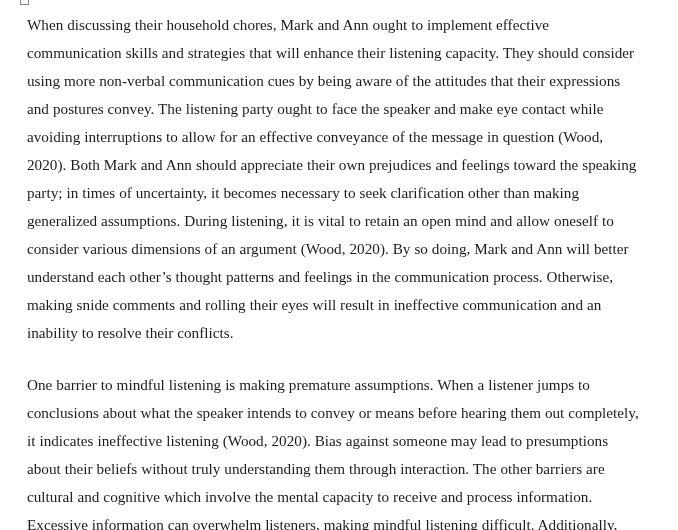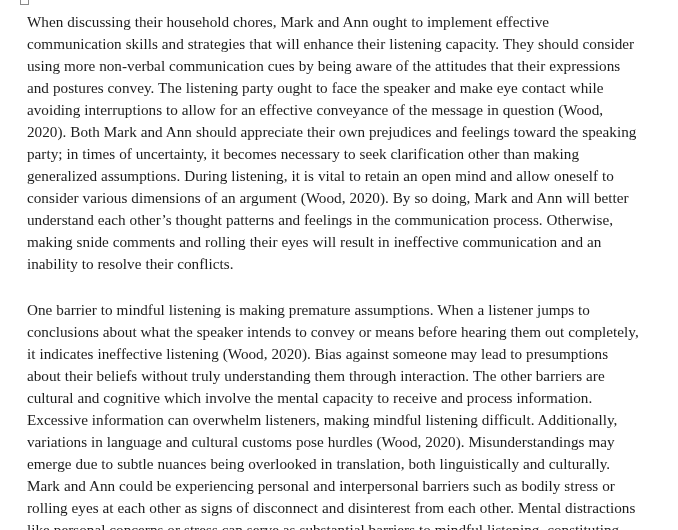--- a/index.html
+++ b/index.html
@@ -33,21 +33,21 @@
   }
   .doc-body {
     position: absolute;
     left: 27px;
     top: 11px;
     width: 616px;
   }
   .para {
     margin: 0;
     font-size: 15.2px;
-    line-height: 22px;
+    line-height: 28px;
     text-align: left;
     color: #1c1c1c;
     letter-spacing: 0.02px;
     word-spacing: 0.1px;
   }
   .para + .para {
     margin-top: 23.6px;
   }
 </style>
 </head>

